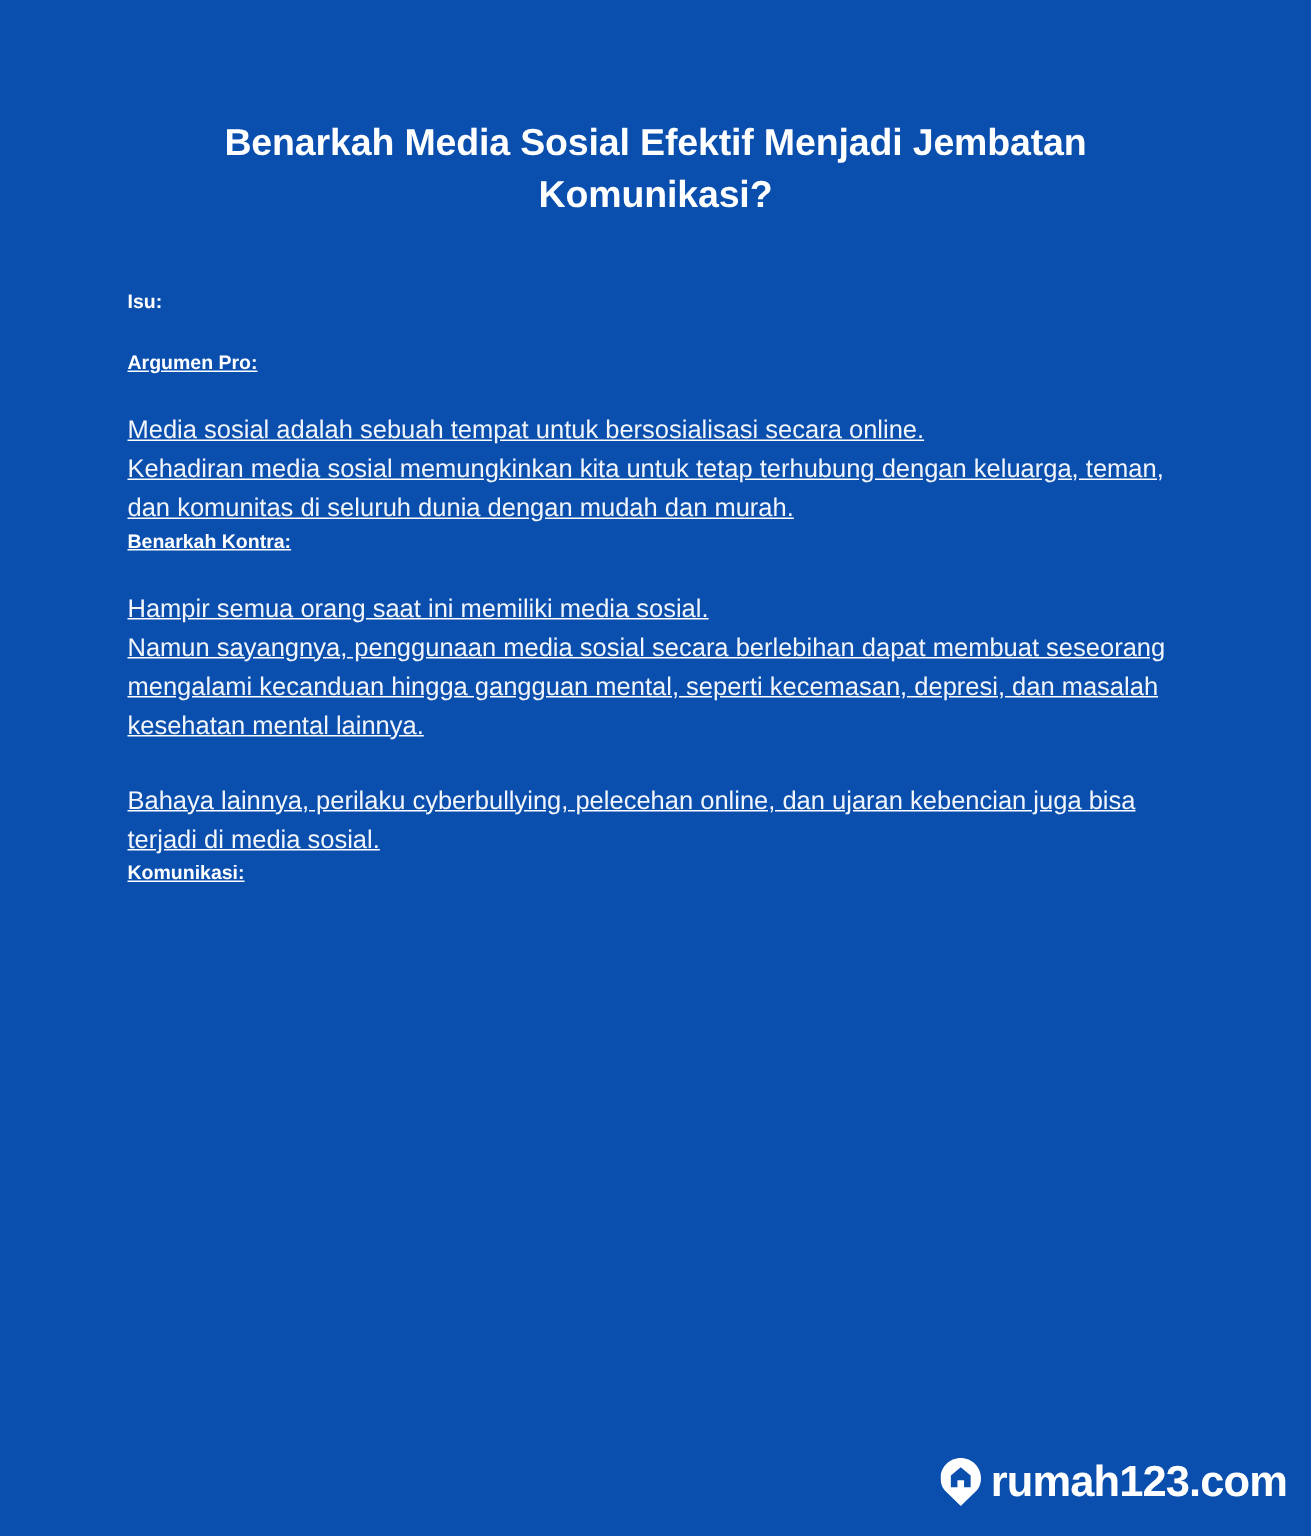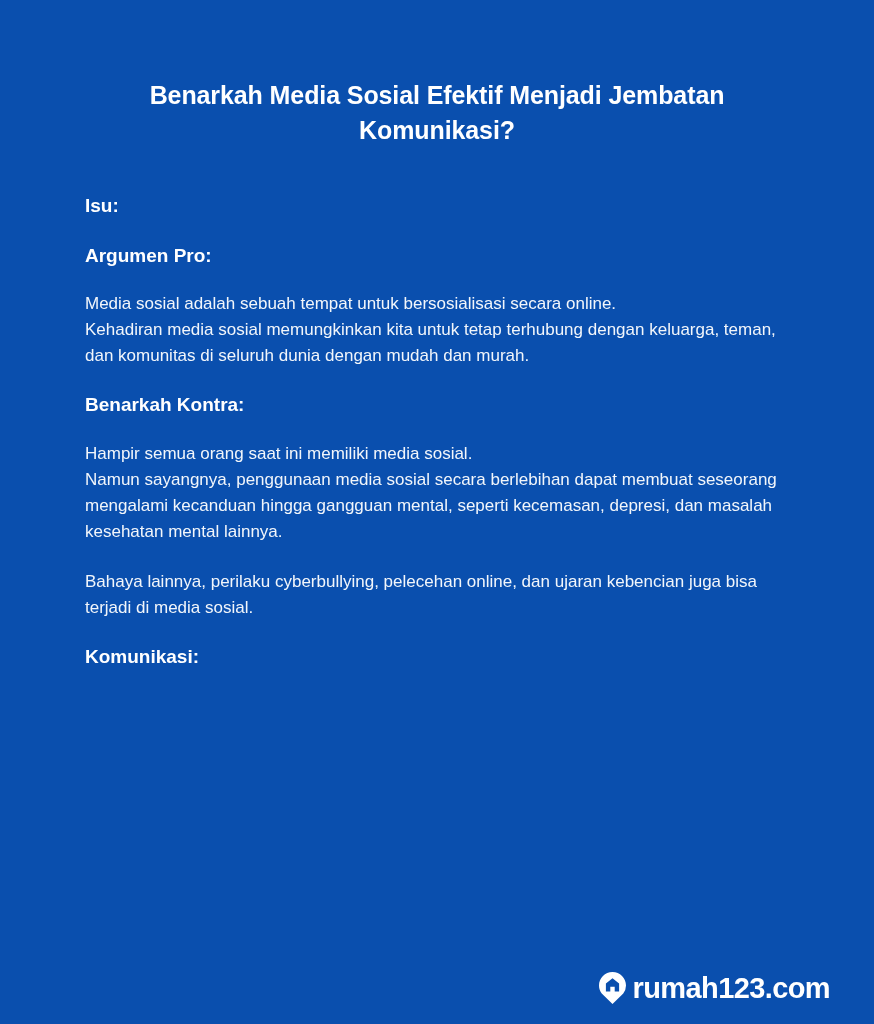--- a/index.html
+++ b/index.html
@@ -37,43 +37,44 @@
   .content {
     position: absolute;
     top: 192px;
     left: 85px;
     width: 706px;
   }
   .section {
     margin-bottom: 0;
   }
   .heading {
-    font-size: 19px;
+    font-size: 13px;
     font-weight: bold;
     line-height: 1.45;
     color: #ffffff;
     margin: 0 0 22px 0;
   }
   .para {
     font-size: 17px;
     font-weight: normal;
     line-height: 26px;
     color: #f2f6fb;
     margin: 0 0 24px 0;
     white-space: pre-line;
   }
   .para:last-child {
     margin-bottom: 0;
   }
   .section + .section {
-    margin-top: 22px;
+    margin-top: 0;
+    text-decoration: underline;
   }
   .logo {
     position: absolute;
-    right: 44px;
+    right: 16px;
     bottom: 20px;
     display: flex;
     align-items: center;
     gap: 7px;
   }
   .logo-pin {
     width: 27px;
     height: 32px;
     display: block;
   }

